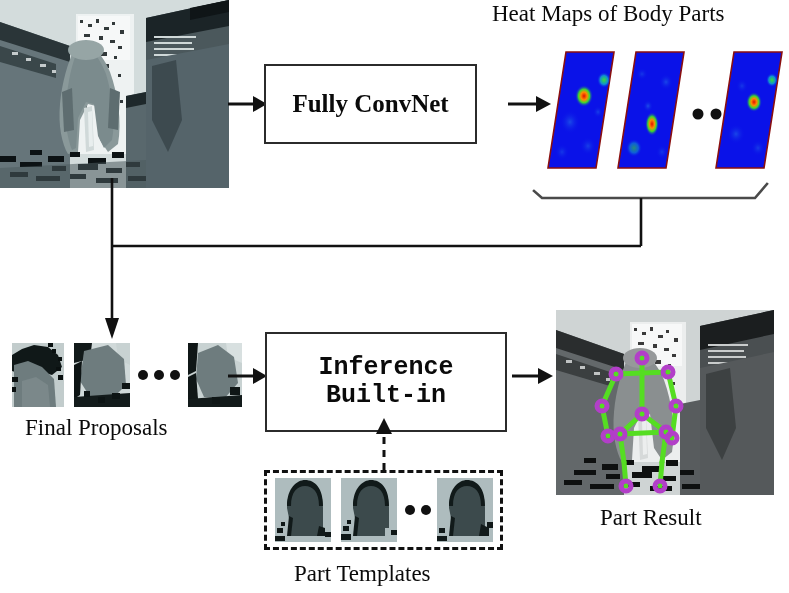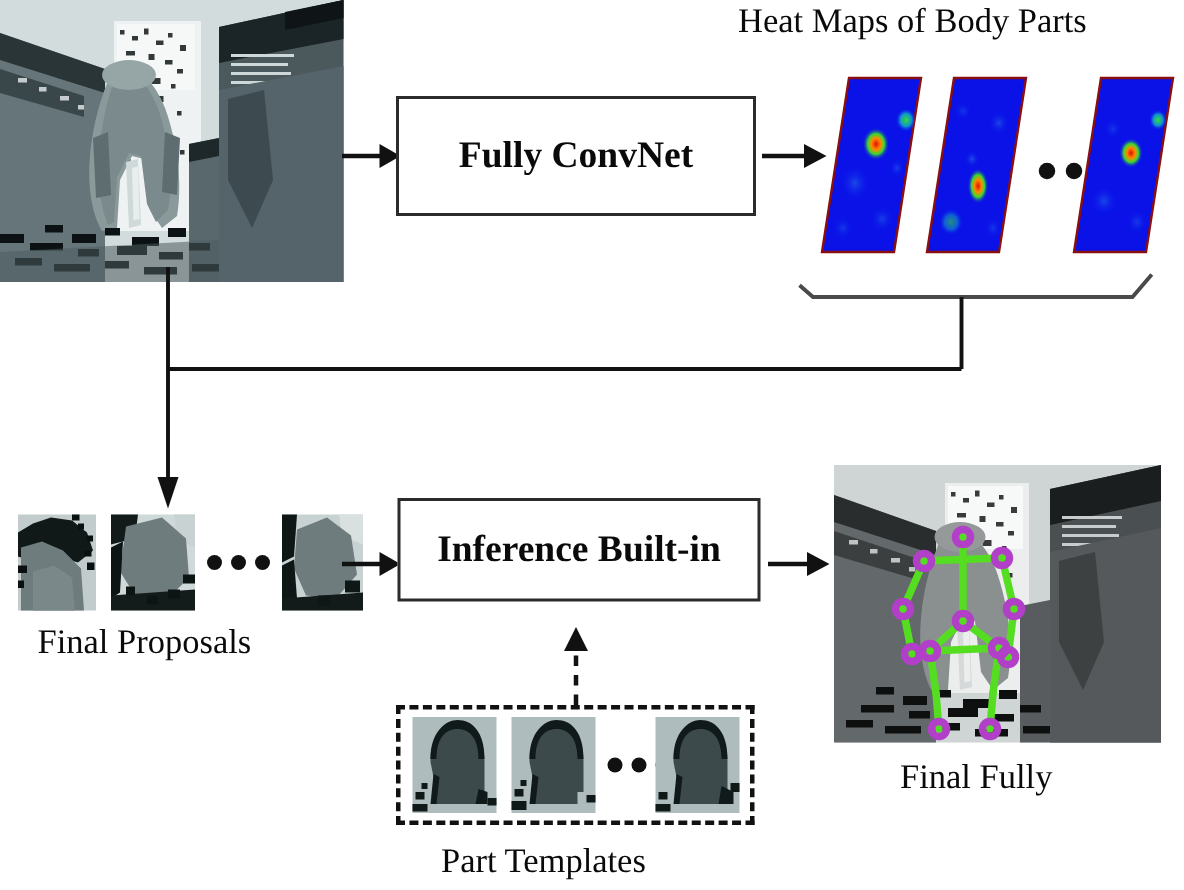--- a/index.html
+++ b/index.html
@@ -117,21 +117,21 @@
   </svg>
 </div>
 
 <div class="abs" style="left:228px;top:92px;width:40px;height:24px;">
   <svg width="40" height="24" viewBox="0 0 40 24">
     <line x1="0" y1="12" x2="27" y2="12" stroke="#111" stroke-width="3"></line>
     <path d="M25 4 L39 12 L25 20 Z" fill="#111"></path>
   </svg>
 </div>
 
-<div class="abs procbox" style="left:264px;top:64px;width:240px;height:80px;">
+<div class="abs procbox" style="left:264px;top:64px;width:213px;height:80px;">
   <span class="boxlabel">Fully ConvNet</span>
 </div>
 
 <div class="abs" style="left:508px;top:92px;width:44px;height:24px;">
   <svg width="44" height="24" viewBox="0 0 44 24">
     <line x1="0" y1="12" x2="30" y2="12" stroke="#111" stroke-width="3"></line>
     <path d="M28 4 L43 12 L28 20 Z" fill="#111"></path>
   </svg>
 </div>
 
@@ -280,21 +280,21 @@
 </div>
 <div class="abs label" style="left:25px;top:416px;">Final Proposals</div>
 
 <div class="abs" style="left:228px;top:364px;width:40px;height:24px;">
   <svg width="40" height="24" viewBox="0 0 40 24">
     <line x1="0" y1="12" x2="27" y2="12" stroke="#111" stroke-width="3"></line>
     <path d="M25 4 L39 12 L25 20 Z" fill="#111"></path>
   </svg>
 </div>
 
-<div class="abs procbox" style="left:265px;top:332px;width:242px;height:69px;flex-direction:column;">
+<div class="abs procbox" style="left:265px;top:332px;width:242px;height:100px;flex-direction:column;font-family:Liberation Mono, monospace;">
   <span class="boxlabel">Inference Built-in</span>
 </div>
 
 <div class="abs" style="left:372px;top:418px;width:24px;height:54px;">
   <svg width="24" height="54" viewBox="0 0 24 54">
     <line x1="12" y1="52" x2="12" y2="14" stroke="#111" stroke-width="3" stroke-dasharray="7 6"></line>
     <path d="M4 16 L12 0 L20 16 Z" fill="#111"></path>
   </svg>
 </div>
 
@@ -462,13 +462,13 @@
       <circle cx="52" cy="126" r="5"></circle>
       <circle cx="116" cy="128" r="5"></circle>
       <circle cx="86" cy="104" r="5"></circle>
       <circle cx="64" cy="124" r="5"></circle>
       <circle cx="110" cy="122" r="5"></circle>
       <circle cx="70" cy="176" r="5"></circle>
       <circle cx="104" cy="176" r="5"></circle>
     </g>
   </svg>
 </div>
-<div class="abs label" style="left:600px;top:506px;">Final Fully</div>
+<div class="abs label" style="left:600px;top:506px;">Part Result</div>
 
 </body></html>

